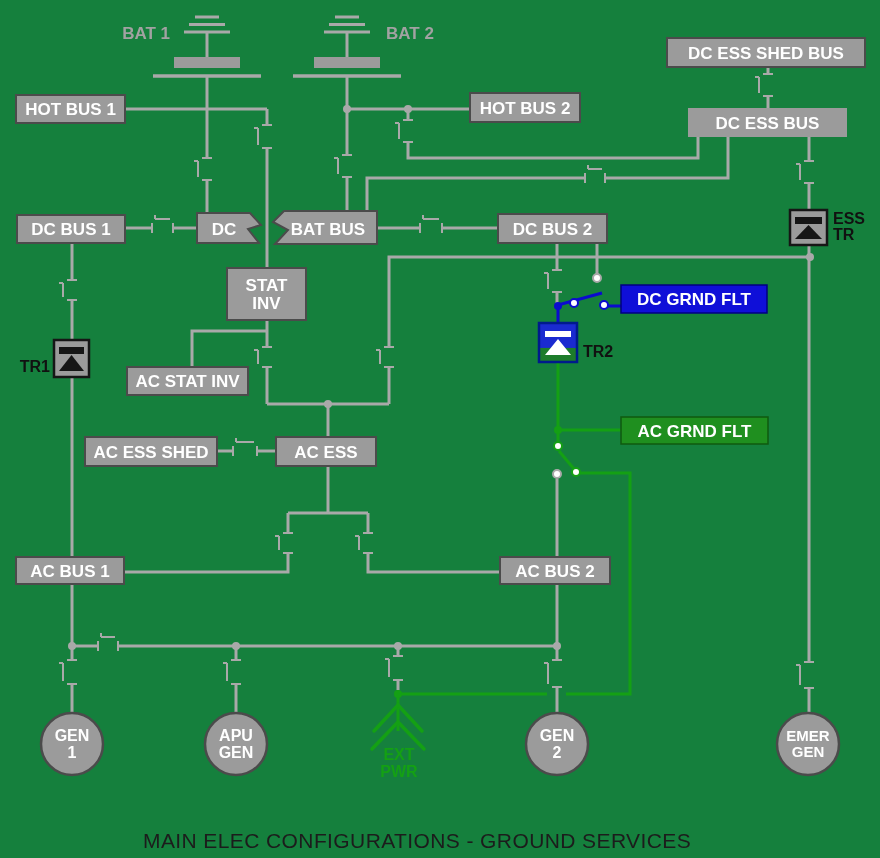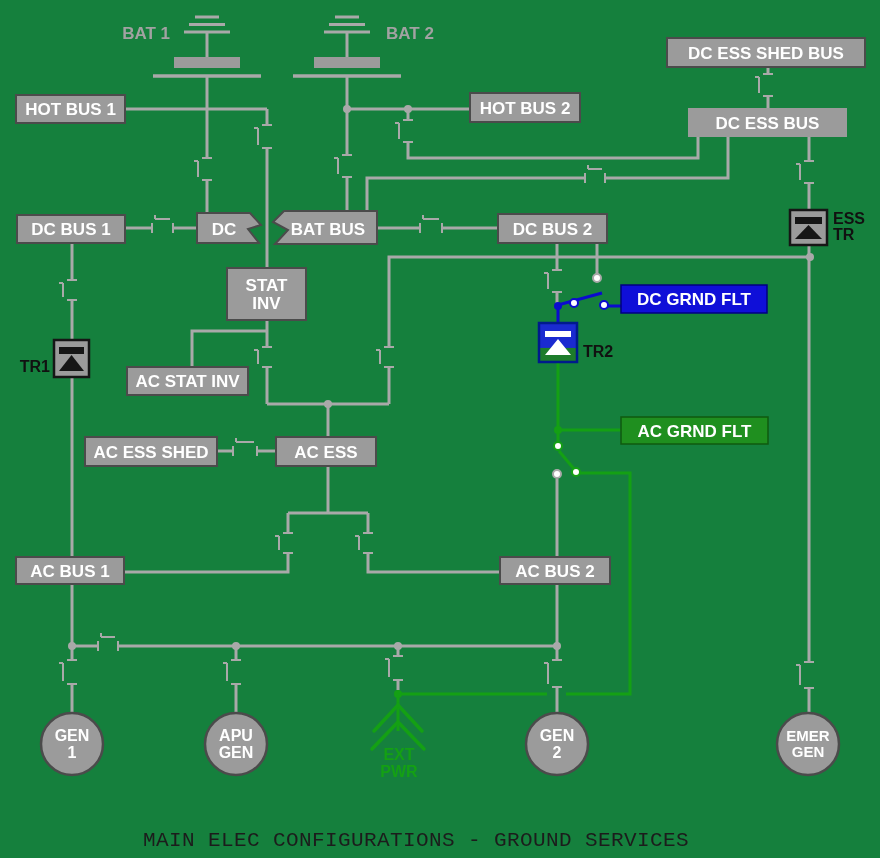--- a/index.html
+++ b/index.html
@@ -1,19 +1,19 @@
 <!DOCTYPE html>
 <html><head>
 <meta charset="utf-8">
 <style>
   html,body{margin:0;padding:0;background:#ffffff;}
   #stage{position:relative;width:880px;height:858px;background:#15803d;overflow:hidden;
          font-family:"Liberation Sans",sans-serif;}
   #diagram{position:absolute;left:0;top:0;}
-  #caption{position:absolute;left:143px;top:829px;font-family:Liberation Mono, monospace;
+  #caption{position:absolute;left:143px;top:829px;font-family:Liberation Sans, sans-serif;
            font-size:21px;color:#1c1c1c;letter-spacing:0.4px;white-space:nowrap;}
   svg text{font-family:"Liberation Sans",sans-serif;font-weight:bold;}
 </style>
 </head>
 <body>
 
 <div id="stage">
   <svg id="diagram" width="880" height="858" viewBox="0 0 880 858">
       <polyline points="125,109 267,109" fill="none" stroke="#a9a9a9" stroke-width="3" stroke-linecap="butt"></polyline>
       <polyline points="267,109 267,125" fill="none" stroke="#a9a9a9" stroke-width="3" stroke-linecap="butt"></polyline>

